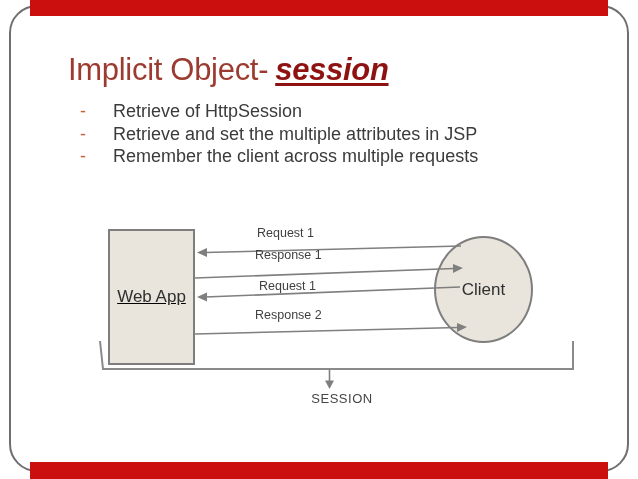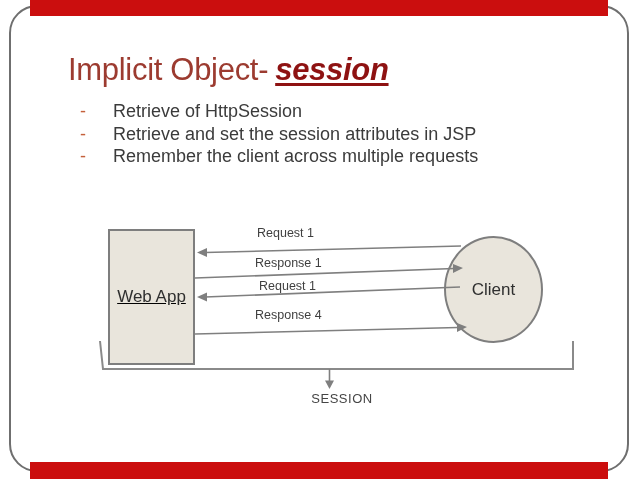--- a/index.html
+++ b/index.html
@@ -39,21 +39,21 @@
   .bullets{position:absolute;left:80px;top:100px;}
   .bullet-row{display:flex;line-height:22.5px;font-size:18px;color:var(--text-dark);}
   .bullet-row .dash{width:33px;color:var(--dash-color);}
   .shape-label{font-size:17px;color:#2f2f2f;}
   .webapp-box{
     position:absolute;left:108px;top:229px;width:87px;height:136px;
     background:var(--shape-fill);border:2px solid var(--shape-stroke);
     display:flex;align-items:center;justify-content:center;text-decoration:underline;
   }
   .client-ellipse{
-    position:absolute;left:444px;top:236px;width:99px;height:107px;
+    position:absolute;left:434px;top:236px;width:99px;height:107px;
     background:var(--shape-fill);border:2px solid var(--shape-stroke);border-radius:50%;
     display:flex;align-items:center;justify-content:center;
   }
   .diagram-svg{position:absolute;left:0;top:0;width:638px;height:479px;pointer-events:none;}
   .arrow-line{stroke:var(--line-color);stroke-width:1.6;}
   .arrow-head{fill:var(--line-color);}
   .bracket{stroke:#8a8a8a;stroke-width:2;fill:none;}
   .flow-label{
     position:absolute;width:120px;font-size:12.5px;
     color:var(--label-color);white-space:nowrap;
@@ -73,21 +73,21 @@
 
   <div class="title"><span class="prefix">Implicit Object-</span><span class="emphasis">session</span></div>
 
   <div class="bullets">
     <div class="bullet-row">
       <span class="dash">-</span>
       <span class="text">Retrieve of HttpSession</span>
     </div>
     <div class="bullet-row">
       <span class="dash">-</span>
-      <span class="text">Retrieve and set the session attributes in JSP</span>
+      <span class="text">Retrieve and set the multiple attributes in JSP</span>
     </div>
     <div class="bullet-row">
       <span class="dash">-</span>
       <span class="text">Remember the client across multiple requests</span>
     </div>
   </div>
 
   <div class="webapp-box">
     <span class="shape-label">Web App</span>
   </div>
@@ -103,17 +103,17 @@
     <line class="arrow-line" x1="205" y1="297" x2="460" y2="287"></line>
     <polygon class="arrow-head" points="197,297 207,292.5 207,301.5"></polygon>
     <line class="arrow-line" x1="195" y1="334" x2="458" y2="327.5"></line>
     <polygon class="arrow-head" points="467,327 457,323 457,332"></polygon>
     <polyline class="bracket" points="100,341 103,369 573,369 573,341"></polyline>
     <line class="arrow-line" x1="329.5" y1="369" x2="329.5" y2="381"></line>
     <polygon class="arrow-head" points="329.5,389 325,380.5 334,380.5"></polygon>
   </svg>
 
   <div class="flow-label" style="left:257px;top:226px;">Request 1</div>
-  <div class="flow-label" style="left:255px;top:256px;">Response 1</div>
+  <div class="flow-label" style="left:255px;top:248px;">Response 1</div>
   <div class="flow-label" style="left:259px;top:279px;">Request 1</div>
-  <div class="flow-label" style="left:255px;top:308px;">Response 4</div>
+  <div class="flow-label" style="left:255px;top:308px;">Response 2</div>
   <div class="session-label">SESSION</div>
 </div>
 
 </body></html>

